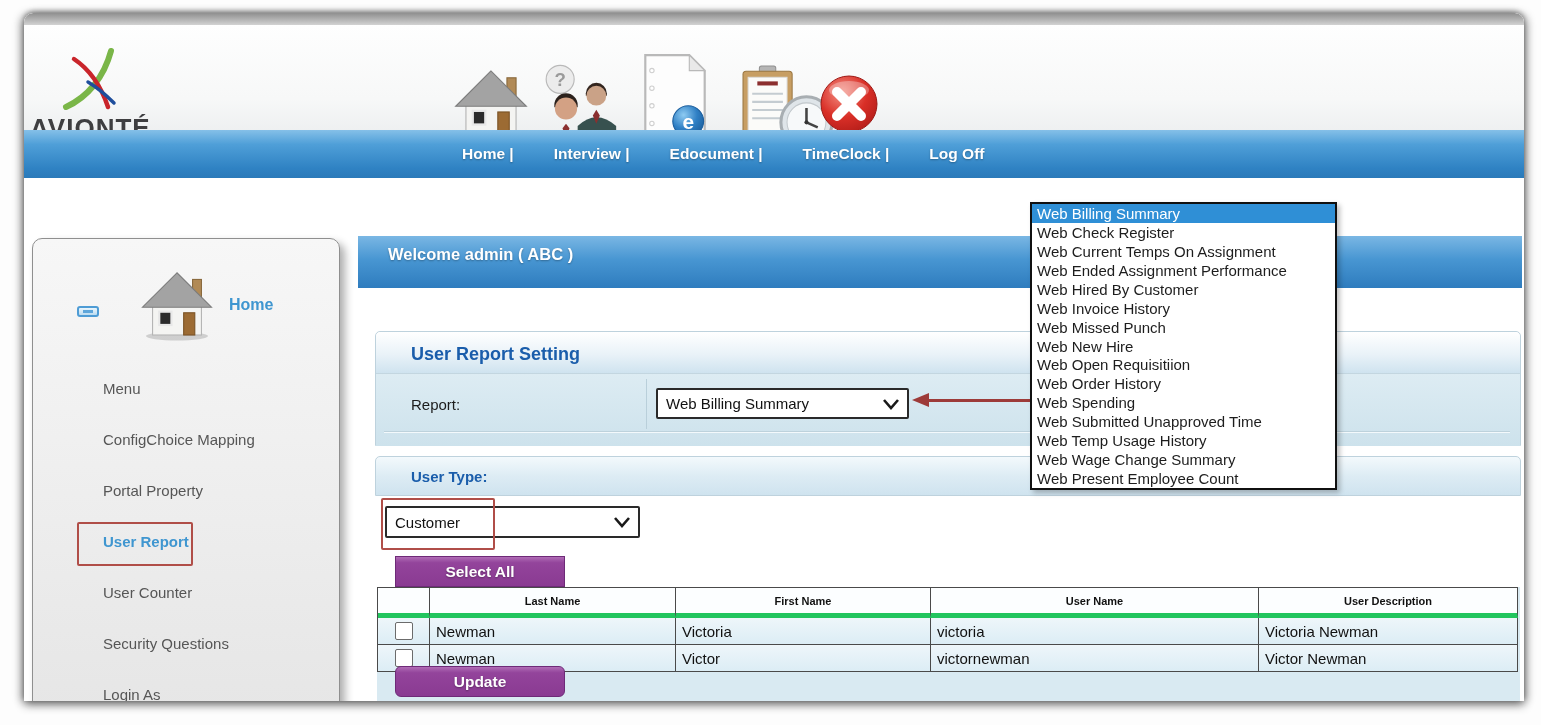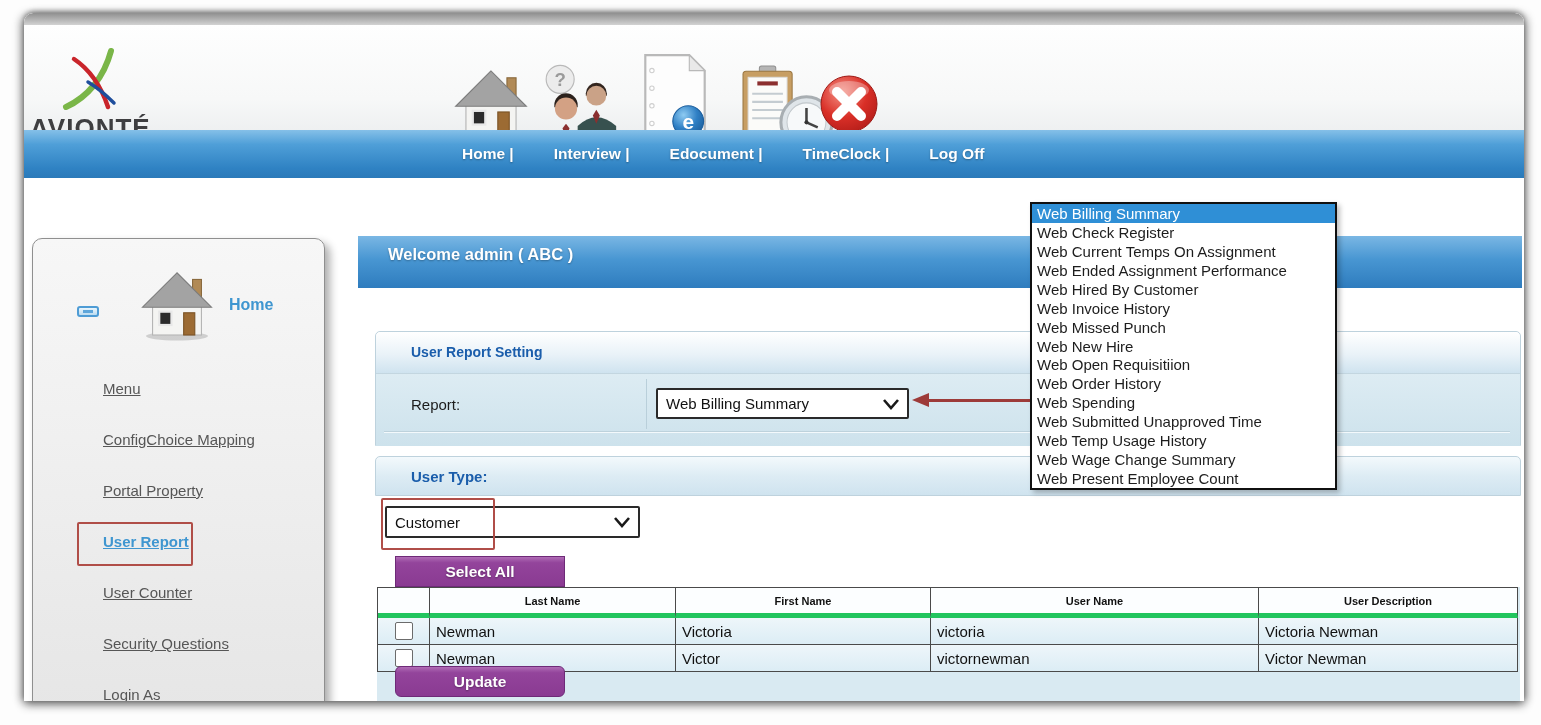--- a/index.html
+++ b/index.html
@@ -17,38 +17,38 @@
   .logo-swoosh{position:absolute;left:34px;top:22px;}
   .hicon{position:absolute;cursor:pointer;}
   
   .nav{position:absolute;left:0;top:117px;width:100%;height:48px;
        background:linear-gradient(180deg,#85c0e8 0%,#4f9fd8 30%,#2f82c3 80%,#2b7ab9 100%);
        display:flex;align-items:center;gap:40px;padding-left:438px;box-sizing:border-box;}
   .nav span{color:#fff;font-size:15.5px;font-weight:bold;text-shadow:0 1px 2px rgba(0,0,0,.3);cursor:pointer;white-space:pre;}
   
   .sidebar{position:absolute;left:8px;top:225px;width:291px;height:472px;
        background:linear-gradient(180deg,#f7f7f7 0%,#ededed 60%,#e6e6e6 100%);
-       border:1px solid #8f8f8f;border-radius:10px;box-shadow:5px 5px 8px rgba(0,0,0,.32);}
+       border:1px solid #8f8f8f;border-radius:10px;box-shadow:5px 5px 8px rgba(0,0,0,.32);padding-left:15px;}
   .collapse{position:absolute;left:44px;top:67px;width:22px;height:11px;border:2px solid #4e9cd5;border-radius:3px;
        background:linear-gradient(180deg,#eaf5fc,#bcdcf0);box-sizing:border-box;cursor:pointer;}
   .collapse::after{content:"";position:absolute;left:4px;top:2px;width:10px;height:3px;background:#5ea6da;}
   .side-house{position:absolute;left:104px;top:26px;}
   .side-home-label{position:absolute;left:196px;top:57px;font-size:16px;font-weight:bold;color:#3f96d0;cursor:pointer;}
-  .side-item{position:absolute;left:70px;font-size:15px;color:#565656;cursor:pointer;white-space:nowrap;text-decoration:underline;}
+  .side-item{position:absolute;left:70px;font-size:15px;color:#565656;cursor:pointer;white-space:nowrap;}
   .side-item.active{color:#3f96d0;font-weight:bold;}
   .red-box{position:absolute;border:2px solid #b04e48;border-radius:2px;z-index:6;pointer-events:none;}
   
   .welcome{position:absolute;left:334px;top:223px;width:1164px;height:52px;
        background:linear-gradient(180deg,#7ab7e4 0%,#4896d2 45%,#2e7cbe 100%);
        color:#fff;font-size:16.5px;font-weight:bold;padding:9px 16px 0 30px;box-sizing:border-box;text-shadow:0 1px 2px rgba(0,0,0,.3);}
   .panel{position:absolute;left:351px;width:1146px;border:1px solid #bed2dd;border-radius:5px 5px 0 0;box-sizing:border-box;}
   .report-panel{top:318px;height:115px;}
   .panel-hd{height:41px;background:linear-gradient(180deg,#ffffff 0%,#e9f2f8 55%,#cfe3ef 100%);
        border-bottom:1px solid #c3d6e0;border-radius:5px 5px 0 0;}
-  .panel-hd span{display:inline-block;margin:12px 0 0 35px;font-size:14px;font-weight:bold;color:#1a5dab;}
+  .panel-hd span{display:inline-block;margin:12px 0 0 35px;font-size:18px;font-weight:bold;color:#1a5dab;}
   .panel-bd{position:relative;height:72px;background:linear-gradient(180deg,#ddecf3,#cde2ec);}
   .report-label{position:absolute;left:35px;top:22px;font-size:15px;color:#1c1c1c;}
   .vdiv{position:absolute;left:270px;top:5px;width:1px;height:50px;background:#b9cfda;}
   .hline{position:absolute;left:8px;top:57px;width:1126px;height:1px;background:#bdd2dc;border-bottom:1px solid #f3f9fc;}
   .select{background:#fff;border:2px solid #2a2a2a;border-radius:2px;display:flex;align-items:center;
        justify-content:space-between;padding:0 7px 0 8px;box-sizing:border-box;font-size:15px;color:#111;cursor:pointer;}
   .report-select{position:absolute;left:280px;top:14px;width:253px;height:31px;}
   .usertype-panel{top:443px;height:40px;background:linear-gradient(180deg,#f3f9fc 0%,#ddecf4 50%,#cfe3ef 100%);}
   .usertype-panel span{display:inline-block;margin:11px 0 0 35px;font-size:15px;font-weight:bold;color:#1a5dab;}
   .customer-select{position:absolute;left:361px;top:493px;width:255px;height:32px;}

